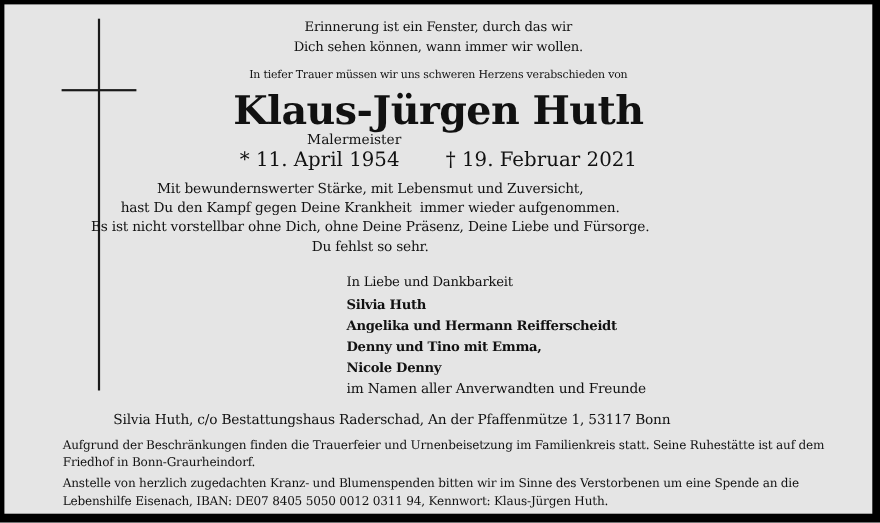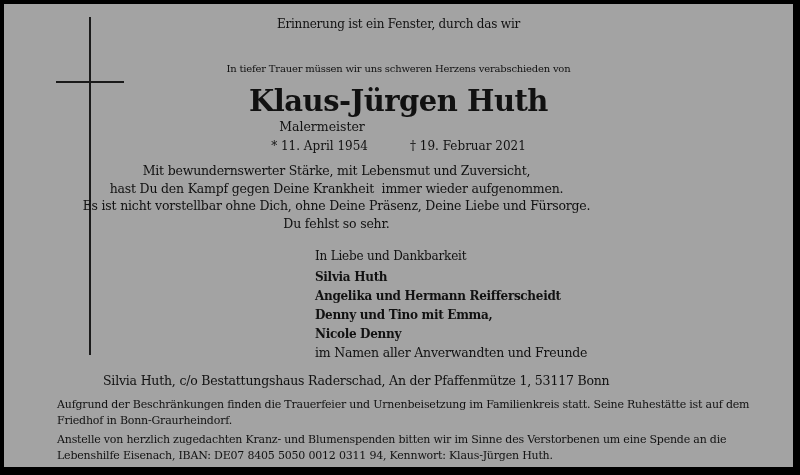--- a/index.html
+++ b/index.html
@@ -5,37 +5,37 @@
     html, body { margin: 0; padding: 0; }
     body {
       width: 800px; height: 475px; background: #000;
       position: relative; overflow: hidden;
       font-family: "DejaVu Serif", "Liberation Serif", serif;
       color: #111;
     }
     .page {
       position: absolute; left: 4px; top: 4px;
       width: 789px; height: 463px;
-      background: #a3a3a3;
+      background: #e5e5e5;
     }
     .cross-v {
       position: absolute; left: 85px; top: 13px;
       width: 2px; height: 338px; background: #1a1a1a;
     }
     .cross-h {
       position: absolute; left: 52px; top: 77px;
       width: 68px; height: 2px; background: #1a1a1a;
     }
     .abs { position: absolute; white-space: nowrap; }
     .center { text-align: center; }
     .motto { left: 0; width: 789px; top: 11px; font-size: 12px; line-height: 18px; letter-spacing: -0.2px; }
     .intro { left: 0; width: 789px; top: 56px; font-size: 10px; line-height: 18px; letter-spacing: -0.2px; }
-    .name { left: 0; width: 789px; top: 80px; font-size: 29px; font-weight: bold; line-height: 34px; letter-spacing: -0.5px; }
+    .name { left: 0; width: 789px; top: 80px; font-size: 36px; font-weight: bold; line-height: 34px; letter-spacing: -0.5px; }
     .profession { left: 0; width: 636px; top: 114px; font-size: 12.5px; line-height: 17px; }
-    .dates { left: 0; width: 789px; top: 133px; font-size: 12px; line-height: 18px; }
+    .dates { left: 0; width: 789px; top: 133px; font-size: 18px; line-height: 18px; }
     .dates span { display: inline-block; }
     .dates .born { margin-right: 42px; }
     .tribute { left: 0; width: 665px; top: 158px; font-size: 12.5px; line-height: 17.5px; letter-spacing: -0.2px; }
     .mourners { left: 311px; top: 243px; }
     .mourners .intro-line { font-size: 12px; line-height: 18px; margin-bottom: 3px; letter-spacing: -0.2px; }
     .mourners .bold-name { font-size: 12px; font-weight: bold; line-height: 19px; letter-spacing: -0.3px; }
     .mourners .closing { font-size: 12.5px; line-height: 17px; letter-spacing: -0.2px; }
     .address { left: 53px; top: 368px; font-size: 12.5px; line-height: 18px; letter-spacing: -0.2px; margin-left: 46px; }
     .notice { left: 53px; font-size: 11px; line-height: 15.5px; white-space: normal; width: 700px; letter-spacing: -0.2px; }
     .notice1 { top: 393px; }
@@ -45,20 +45,21 @@
 <body>
 
 <div class="page">
   <div>
     <div class="cross-v"></div>
     <div class="cross-h"></div>
   </div>
 
   <div class="abs center motto">
     <div>Erinnerung ist ein Fenster, durch das wir</div>
+    <div>Dich sehen können, wann immer wir wollen.</div>
   </div>
 
   <div class="abs center intro">In tiefer Trauer müssen wir uns schweren Herzens verabschieden von</div>
 
   <div class="abs center name">Klaus-Jürgen Huth</div>
 
   <div class="abs center profession">Malermeister</div>
 
   <div class="abs center dates">
     <span class="born">* 11. April 1954</span><span>† 19. Februar 2021</span>

